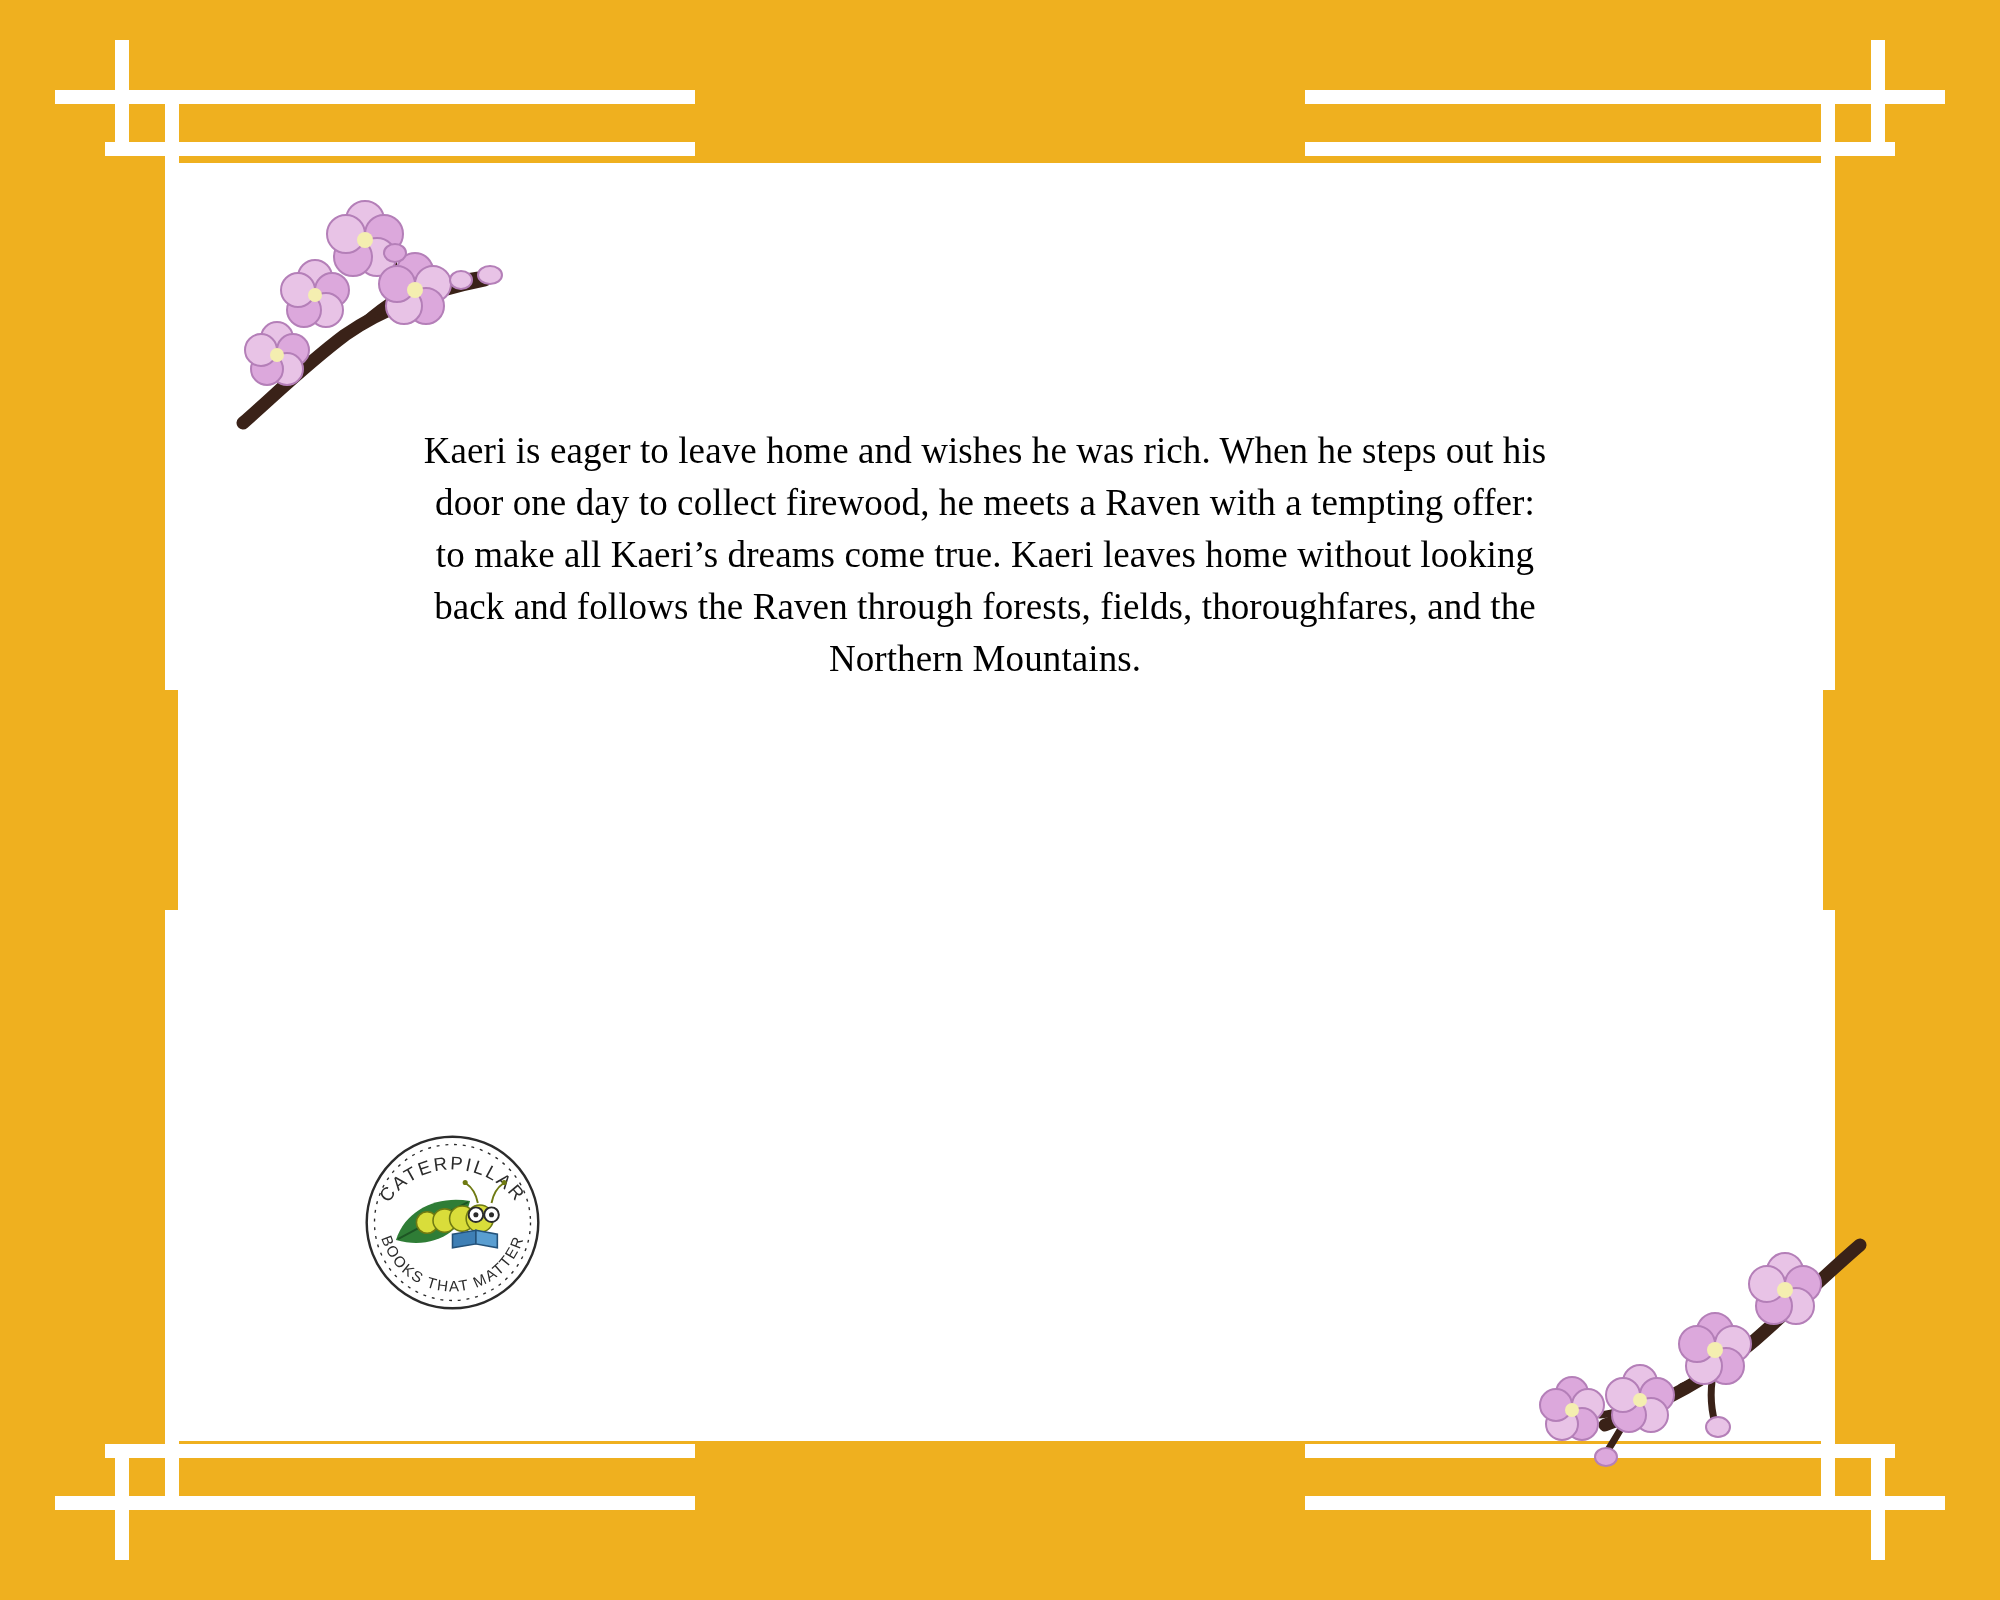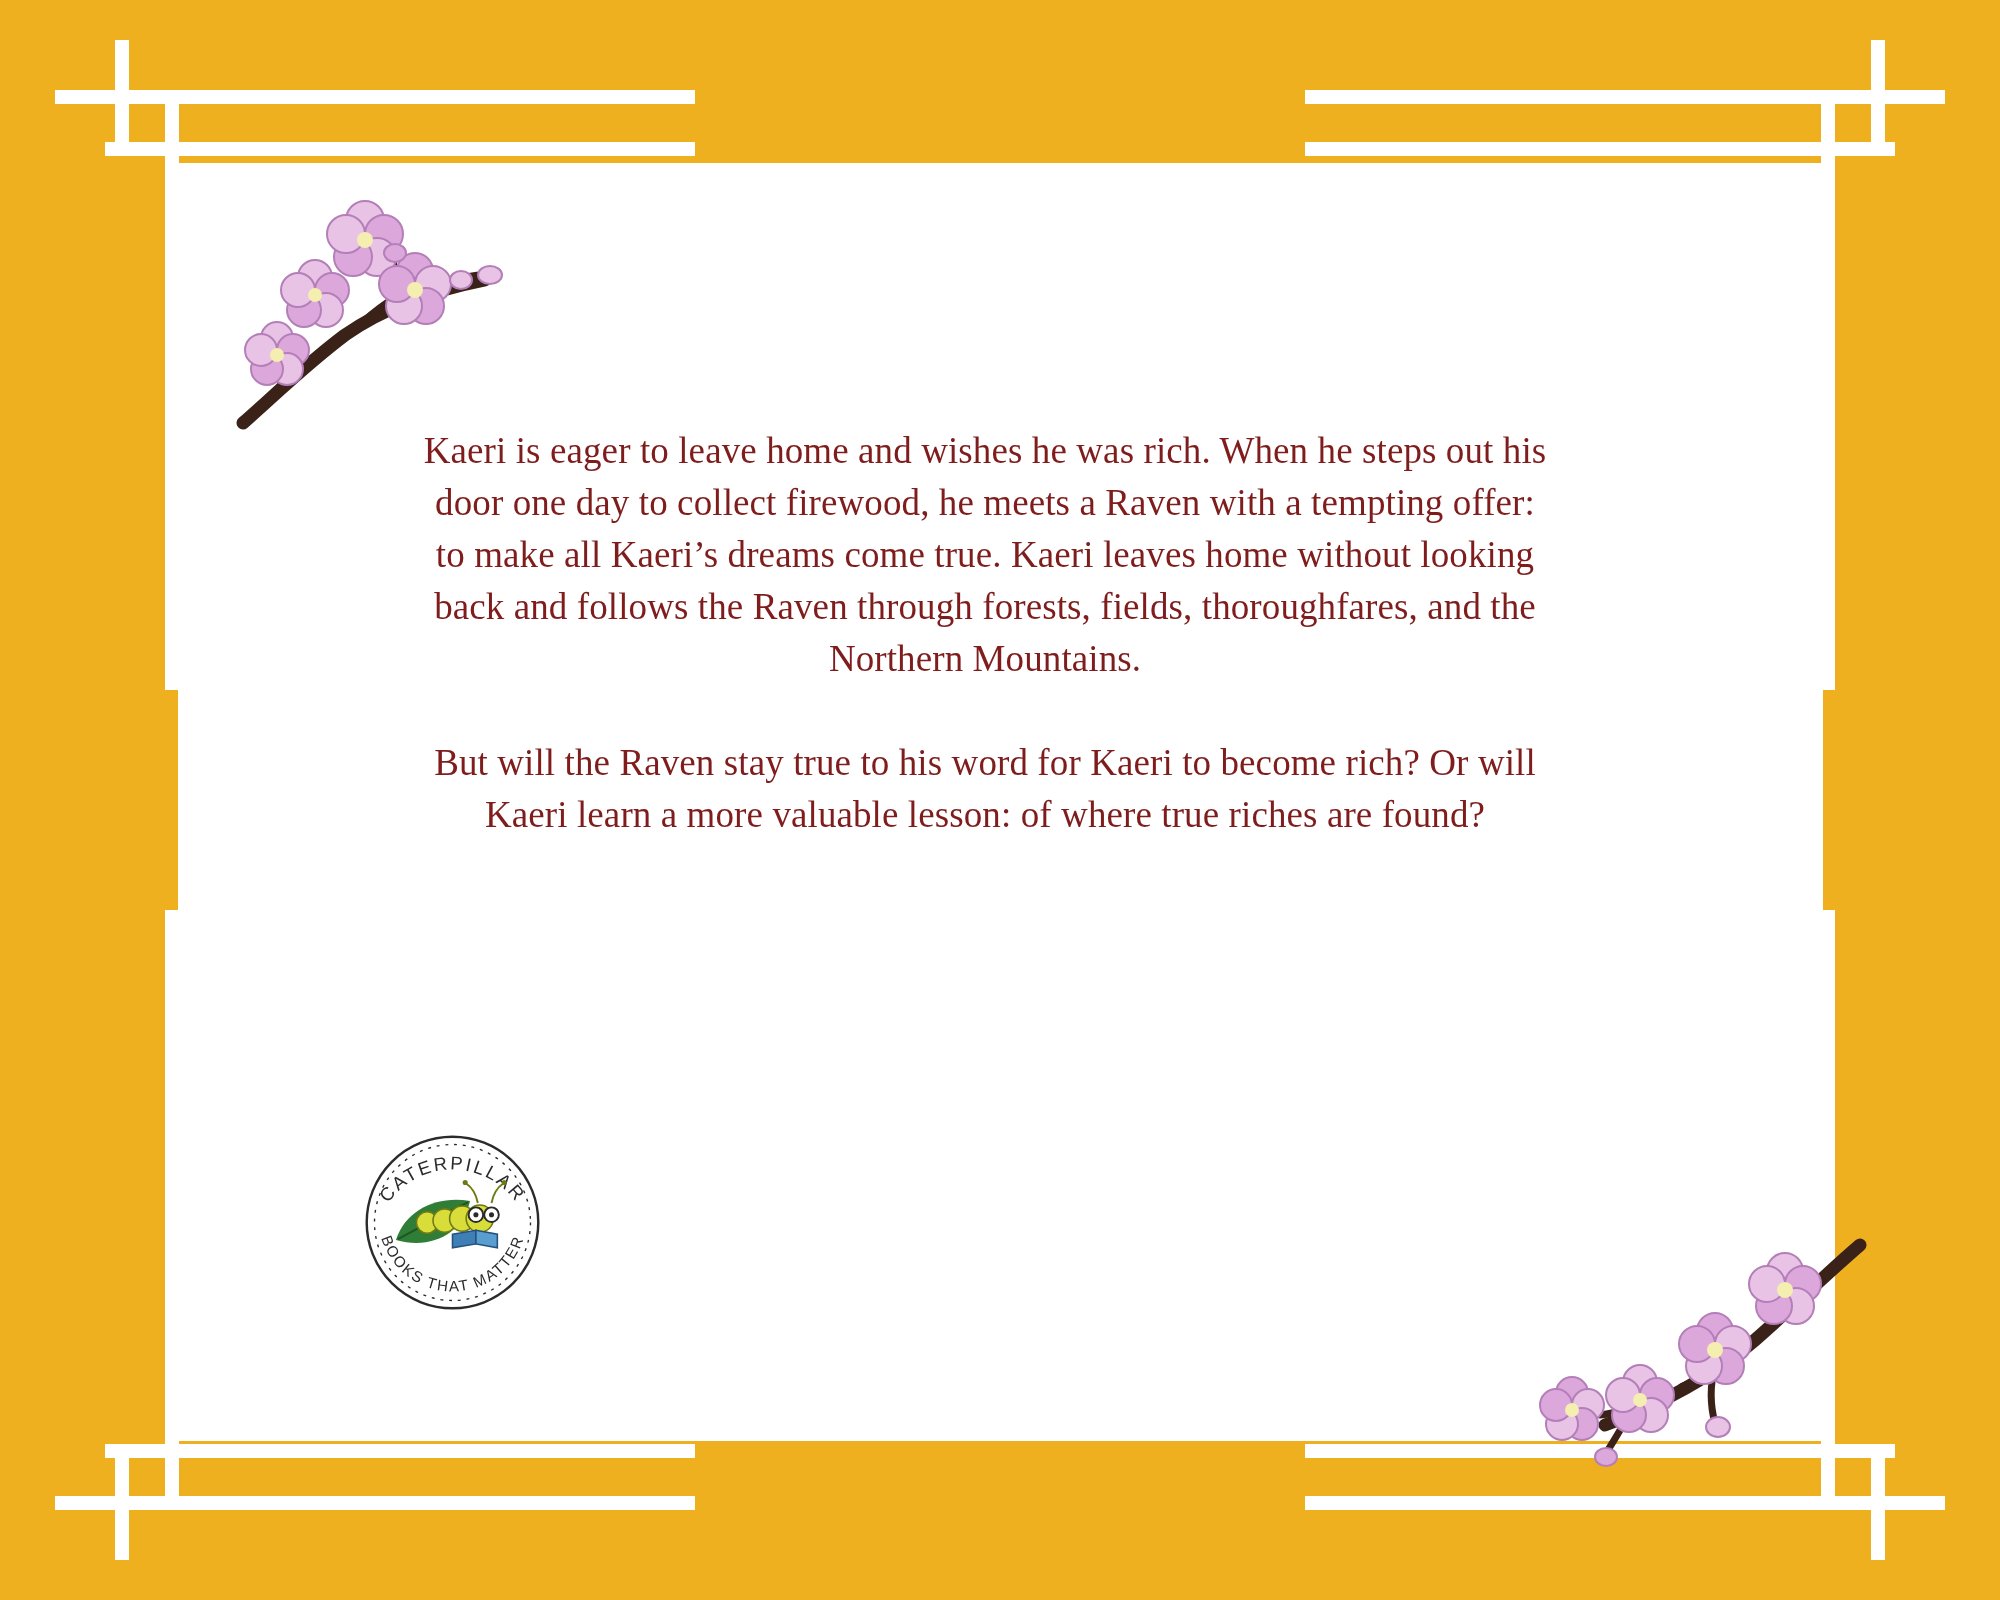--- a/index.html
+++ b/index.html
@@ -74,21 +74,21 @@
 
   
   #blurb {
     position: absolute;
     left: 420px;
     top: 425px;
     width: 1130px;
     text-align: center;
     font-size: 37px;
     line-height: 52px;
-    color: #7f1d1d;
+    color: #000000;
     letter-spacing: 0.1px;
   }
   #blurb p {
     margin: 0 0 52px 0;
   }
   #blurb p:last-child { margin-bottom: 0; }
 
   
   .sprig { position: absolute; }
   #sprig-top { left: 235px; top: 195px; width: 340px; height: 250px; }
@@ -268,16 +268,15 @@
       <circle cx="113" cy="59" r="2.6" fill="#6f7a12"></circle>
       <circle cx="153" cy="59" r="2.6" fill="#6f7a12"></circle>
 
       <path d="M100 112 L 124 108 L 124 122 L 100 126 Z" fill="#3e7fb5" stroke="#24527a" stroke-width="1.6"></path>
       <path d="M124 108 L 146 112 L 146 126 L 124 122 Z" fill="#5a9ed1" stroke="#24527a" stroke-width="1.6"></path>
     </g>
   </svg>
 
   <div id="blurb">
     <p>Kaeri is eager to leave home and wishes he was rich. When he steps out his door one day to collect firewood, he meets a Raven with a tempting offer: to make all Kaeri’s dreams come true. Kaeri leaves home without looking back and follows the Raven through forests, fields, thoroughfares, and the Northern Mountains.</p>
-    <p>But will the Raven stay true to his word for Kaeri to become rich? Or will Kaeri learn a more valuable lesson: of where true riches are found?</p>
   </div>
 
 </div>
 
 </body></html>

